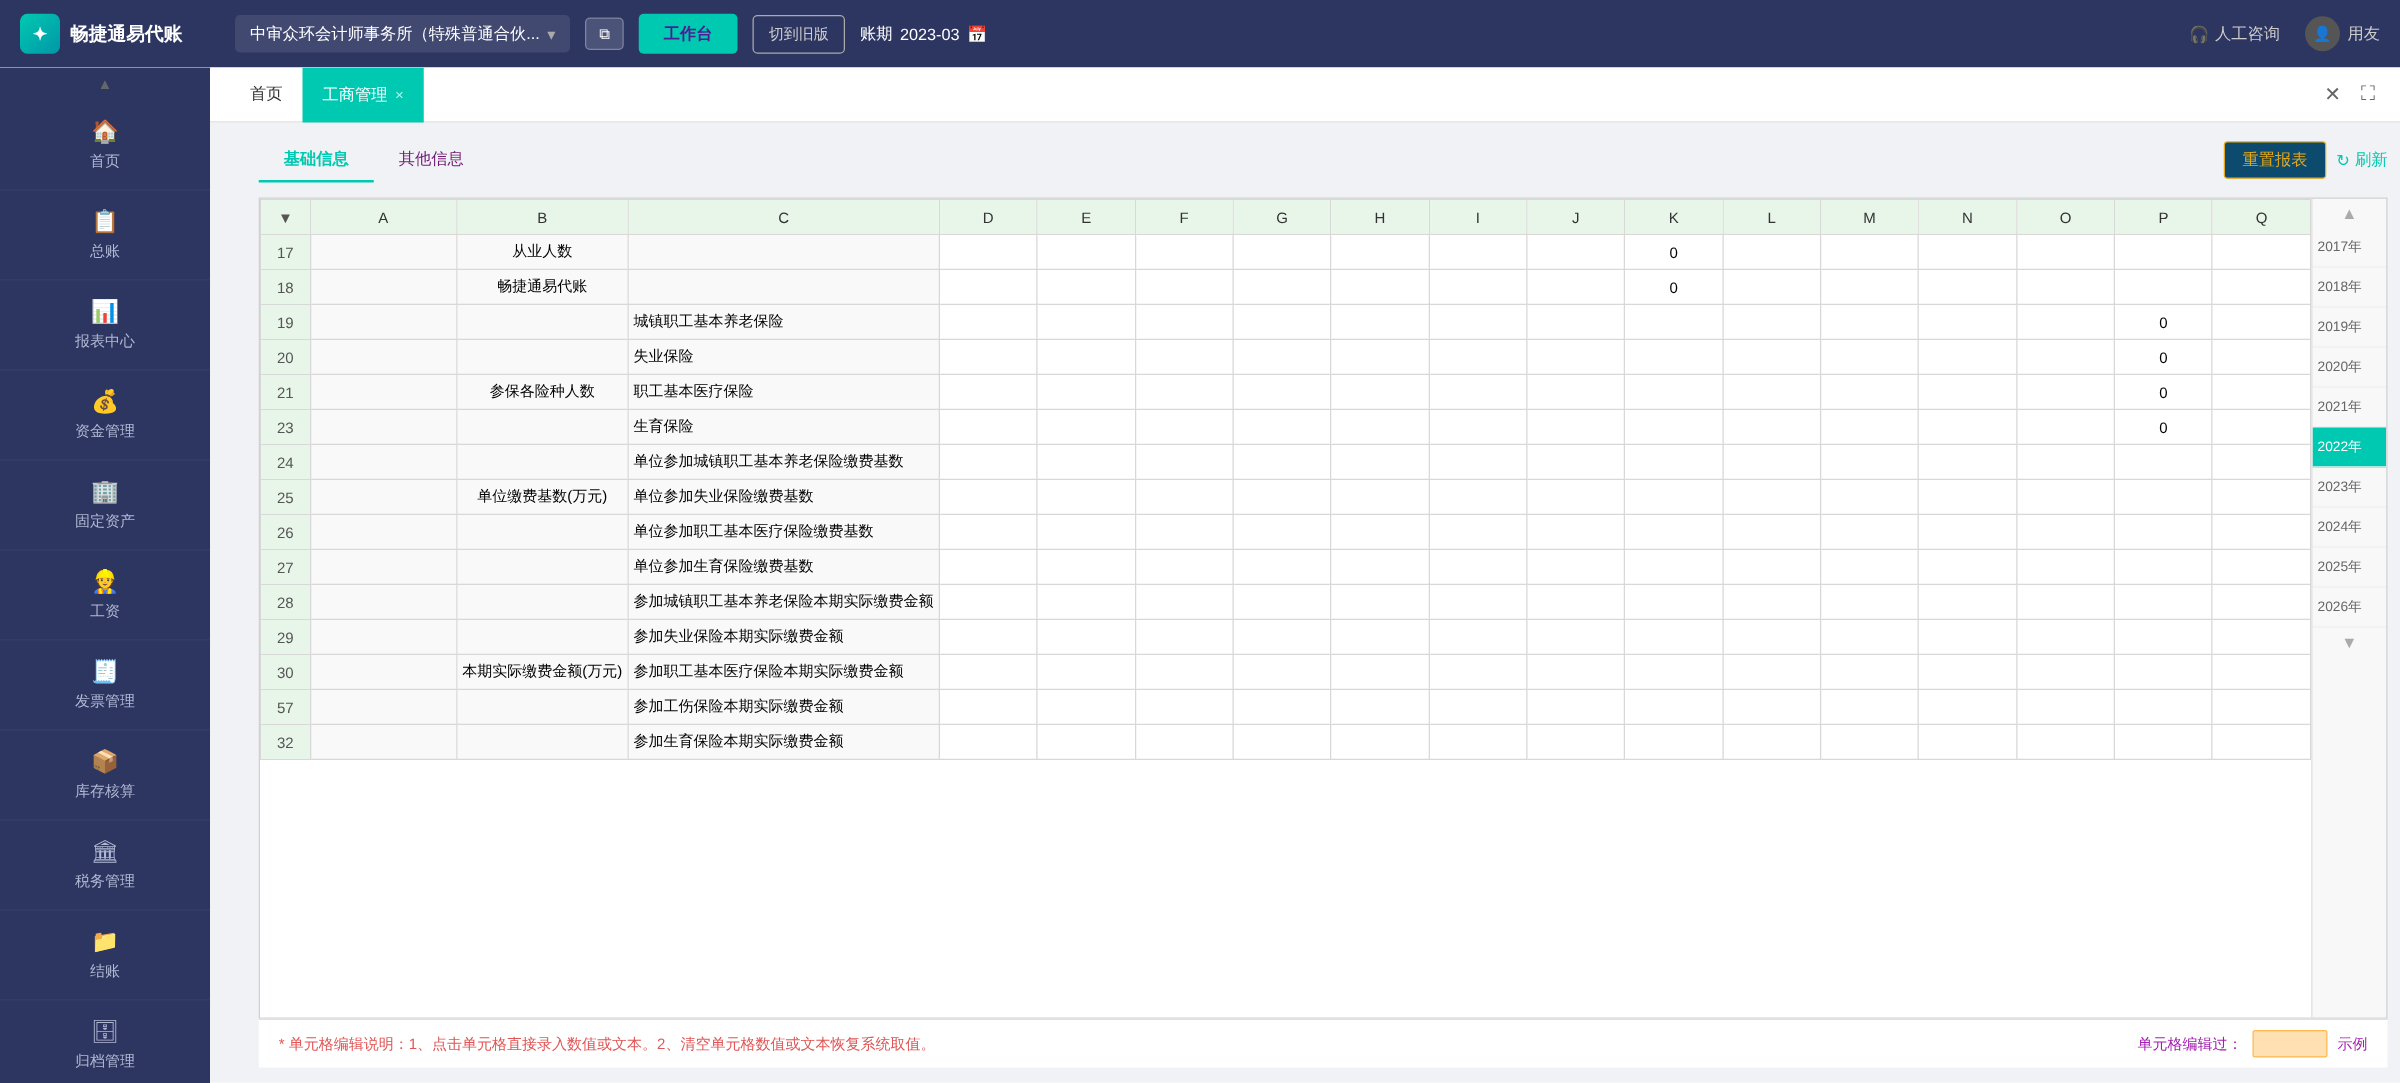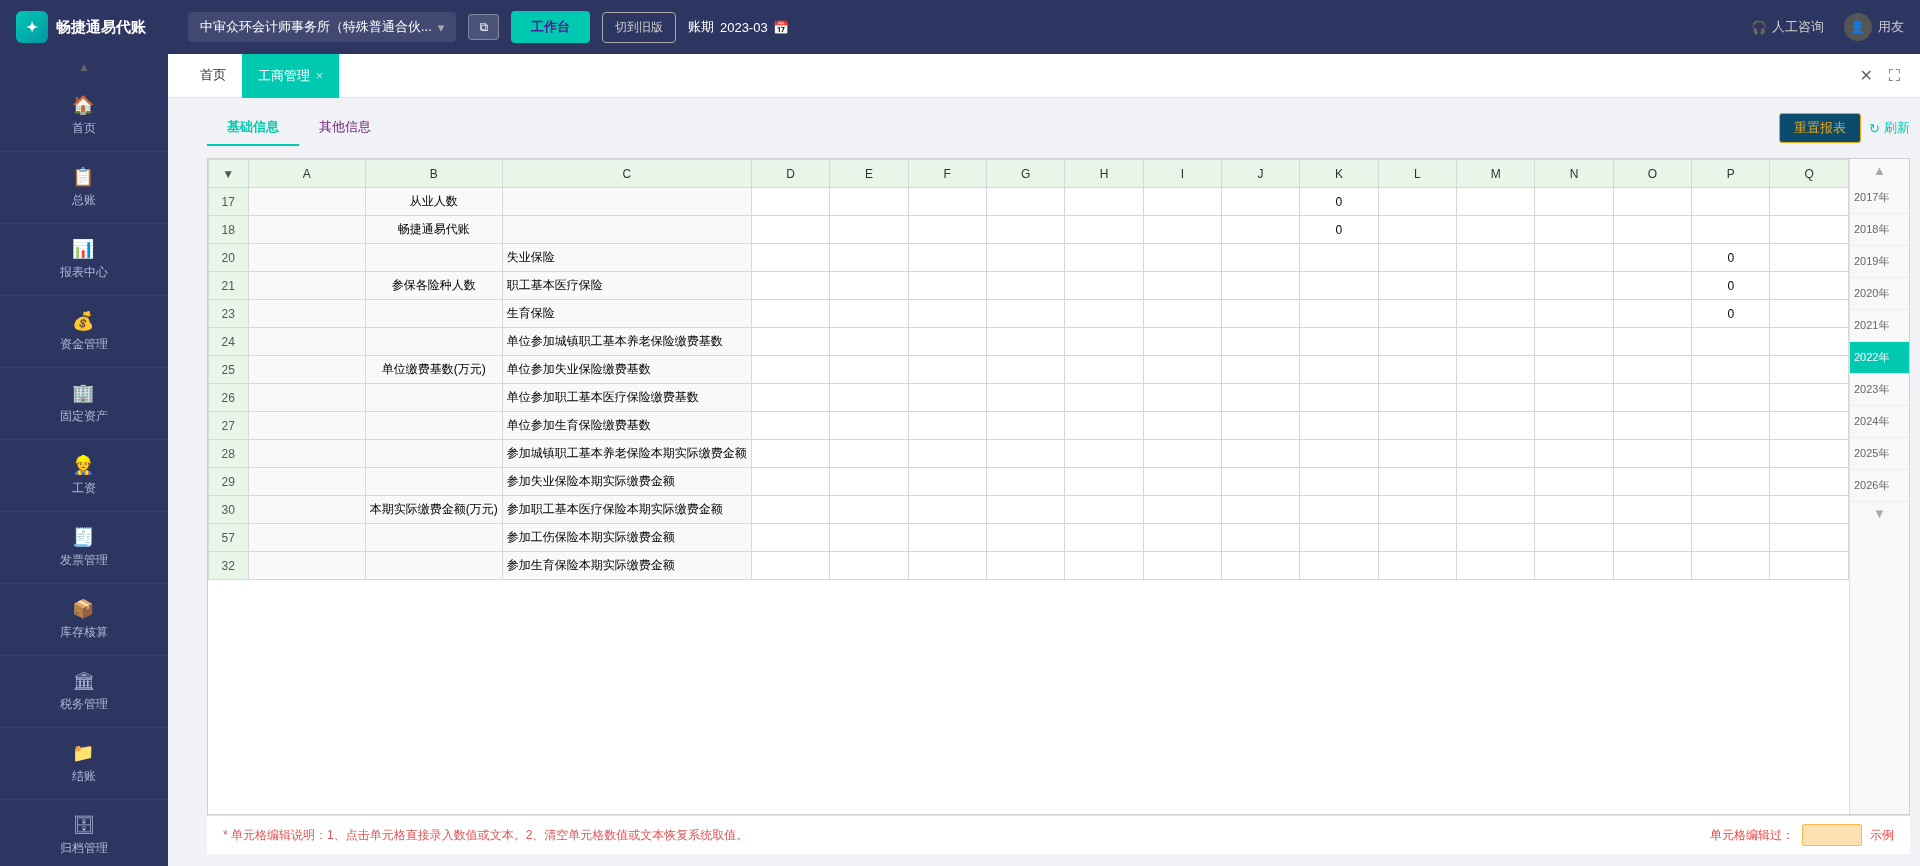--- a/index.html
+++ b/index.html
@@ -62,21 +62,21 @@
     .row-num { background: #e8f5e9; text-align: center; width: 40px; color: #555; position: sticky; left: 0; z-index: 5; }
     .col-header.row-num { z-index: 15; }
     .cell-a { width: 120px; text-align: center; background: #f9f9f9; }
     .cell-b { width: 120px; text-align: center; background: #f9f9f9; }
     .cell-c { width: 200px; background: #f9f9f9; padding-left: 8px; }
     .cell-data { width: 80px; text-align: center; }
 
     
     .bottom-bar { background: #fff; border-top: 1px solid #e0e0e0; padding: 8px 16px; display: flex; align-items: center; justify-content: space-between; font-size: 12px; color: #333; }
     .bottom-note { color: #e05555; font-size: 12px; }
-    .cell-edited-area { display: flex; align-items: center; gap: 8px; color: #ef4444; }
+    .cell-edited-area { display: flex; align-items: center; gap: 8px; color: #a21caf; }
     .cell-example { width: 60px; height: 22px; background: #ffe0b2; border: 1px solid #ffb74d; border-radius: 2px; }
 
     
     .year-panel { width: 60px; background: #f8f8f8; border-left: 1px solid #e0e0e0; display: flex; flex-direction: column; overflow-y: auto; }
     .year-item { padding: 8px 4px; text-align: left; font-size: 11px; color: #666; cursor: pointer; border-bottom: 1px solid #eee; }
     .year-item.active { background: #00c9b1; color: #fff; }
     .year-nav { display: flex; justify-content: center; padding: 4px; cursor: pointer; color: #aaa; }
   </style>
 </head>
 <body>
@@ -256,20 +256,40 @@
                   <td class="cell-data"></td>
                   <td class="cell-data">0</td>
                   <td class="cell-data"></td>
                   <td class="cell-data"></td>
                   <td class="cell-data"></td>
                   <td class="cell-data"></td>
                   <td class="cell-data"></td>
                   <td class="cell-data"></td>
                 </tr>
                 <tr class="row-hover">
+                  <td class="row-num">19</td>
+                  <td class="cell-a"></td>
+                  <td class="cell-b"></td>
+                  <td class="cell-c">城镇职工基本养老保险</td>
+                  <td class="cell-data"></td>
+                  <td class="cell-data"></td>
+                  <td class="cell-data"></td>
+                  <td class="cell-data"></td>
+                  <td class="cell-data"></td>
+                  <td class="cell-data"></td>
+                  <td class="cell-data"></td>
+                  <td class="cell-data"></td>
+                  <td class="cell-data"></td>
+                  <td class="cell-data"></td>
+                  <td class="cell-data"></td>
+                  <td class="cell-data"></td>
+                  <td class="cell-data">0</td>
+                  <td class="cell-data"></td>
+                </tr>
+                <tr class="row-hover">
                   <td class="row-num">20</td>
                   <td class="cell-a"></td>
                   <td class="cell-b"></td>
                   <td class="cell-c">失业保险</td>
                   <td class="cell-data"></td>
                   <td class="cell-data"></td>
                   <td class="cell-data"></td>
                   <td class="cell-data"></td>
                   <td class="cell-data"></td>
                   <td class="cell-data"></td>

